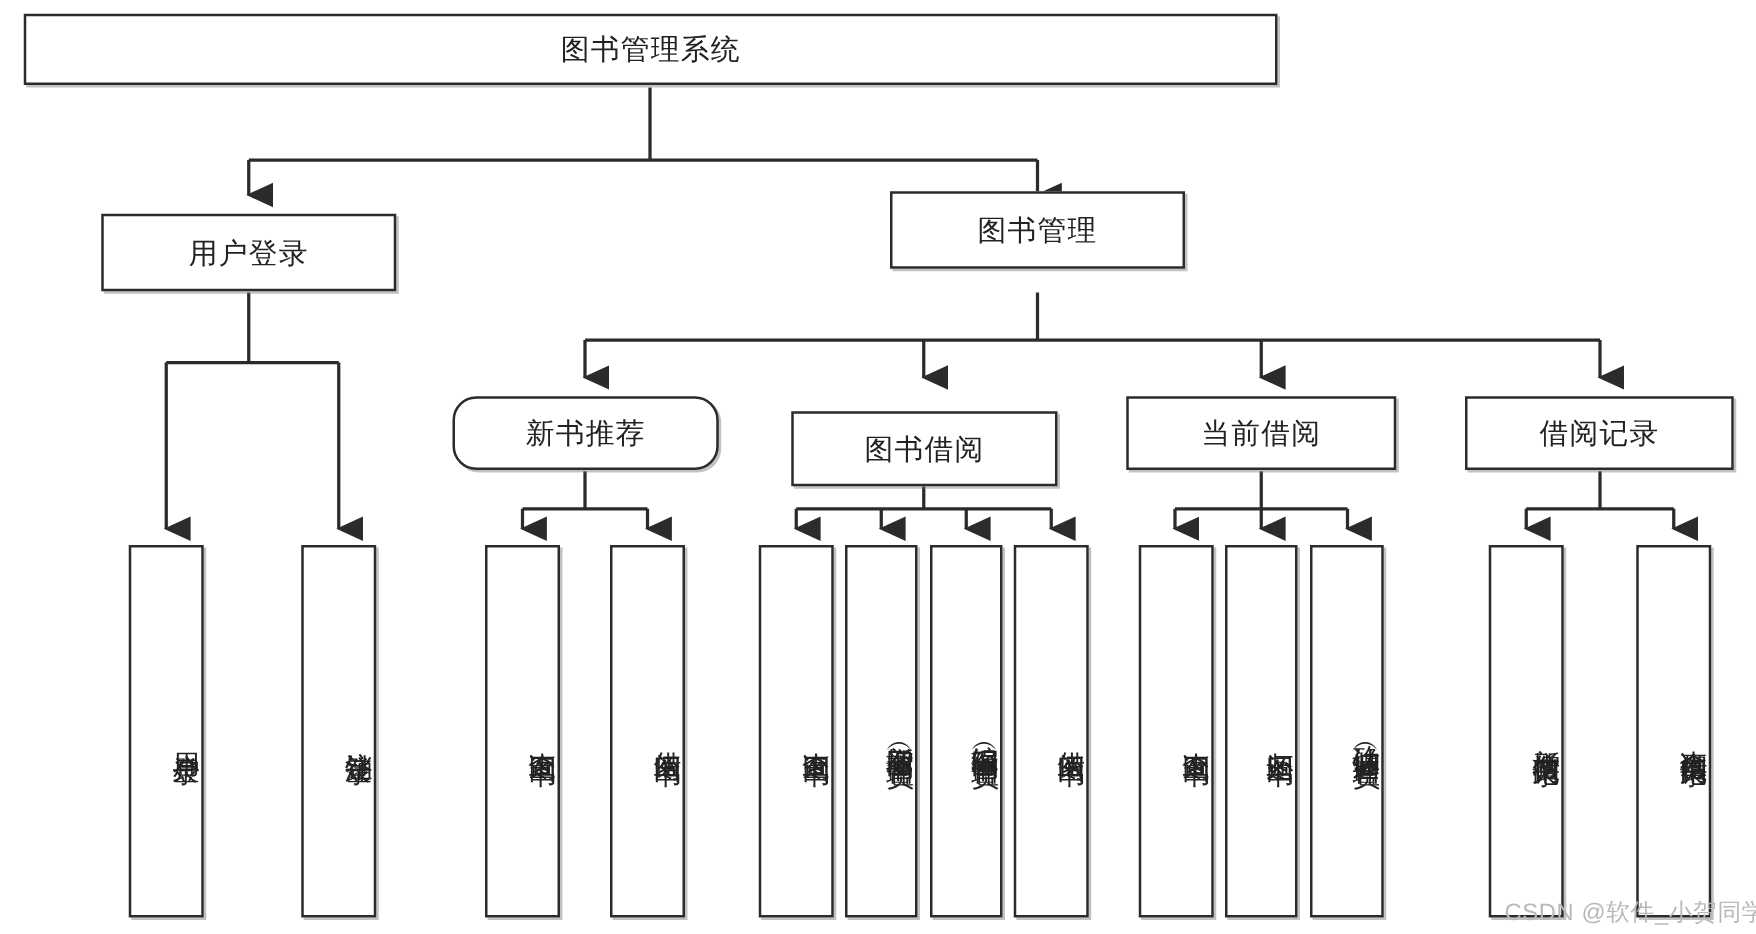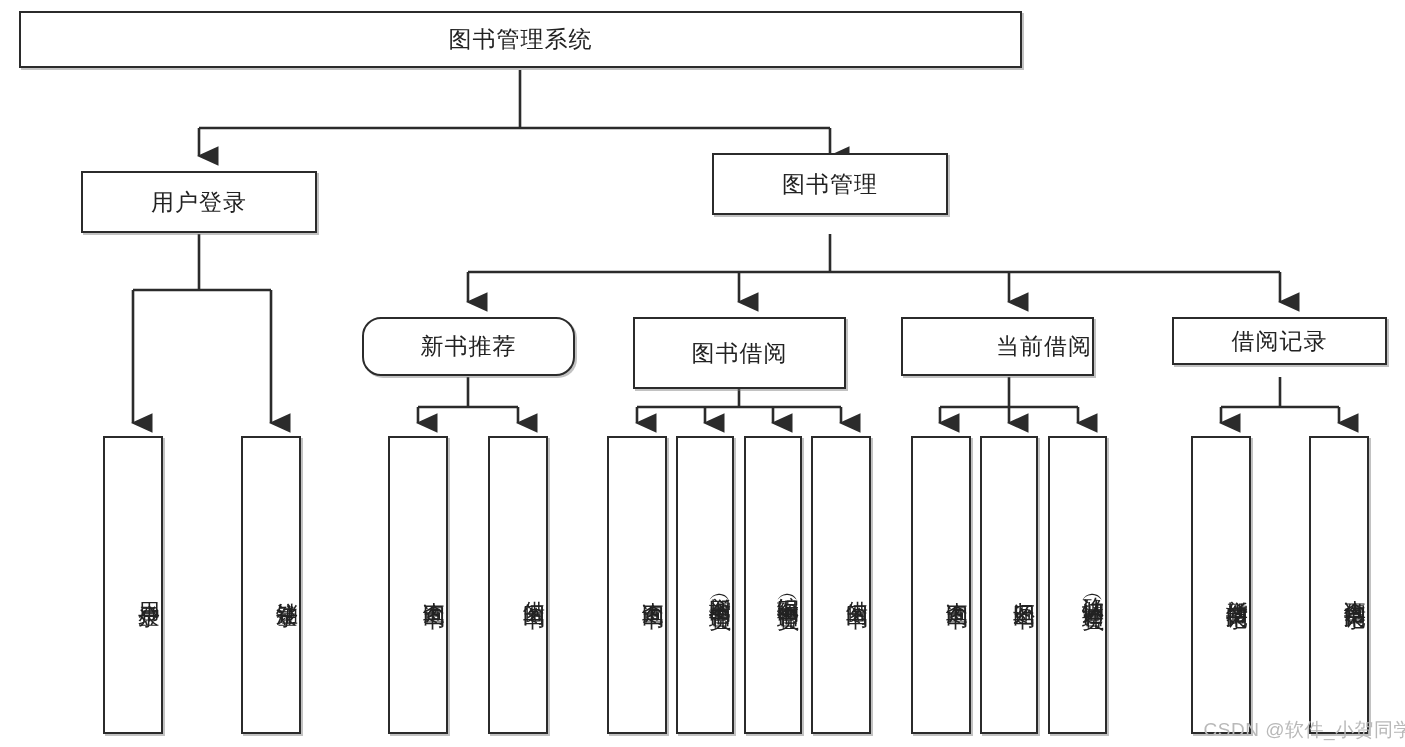--- a/index.html
+++ b/index.html
@@ -133,29 +133,29 @@
   </div>
 
   <div class="node horiz" style="left:712px; top:153px; width:236px; height:62px;">
     <span class="lbl">图书管理</span>
   </div>
 
   <div class="node horiz" style="left:362px; top:317px; width:213px; height:59px;border-radius:19px;">
     <span class="lbl">新书推荐</span>
   </div>
 
-  <div class="node horiz" style="left:633px; top:317px; width:213px; height:72px;">
+  <div class="node horiz" style="left:633px; top:329px; width:213px; height:60px;">
     <span class="lbl">图书借阅</span>
   </div>
 
-  <div class="node horiz" style="left:901px; top:317px; width:193px; height:59px;justify-content:flex-end;">
+  <div class="node horiz" style="left:901px; top:317px; width:216px; height:59px;">
     <span class="lbl">当前借阅</span>
   </div>
 
-  <div class="node horiz" style="left:1172px; top:317px; width:215px; height:48px;">
+  <div class="node horiz" style="left:1172px; top:317px; width:215px; height:59px;">
     <span class="lbl">借阅记录</span>
   </div>
 
   <div class="node vert" style="left:103px; top:436px; width:60px; height:298px;">
     <span class="lbl">用户登录</span>
   </div>
   <div class="node vert" style="left:241px; top:436px; width:60px; height:298px;">
     <span class="lbl">注销登录</span>
   </div>
 

